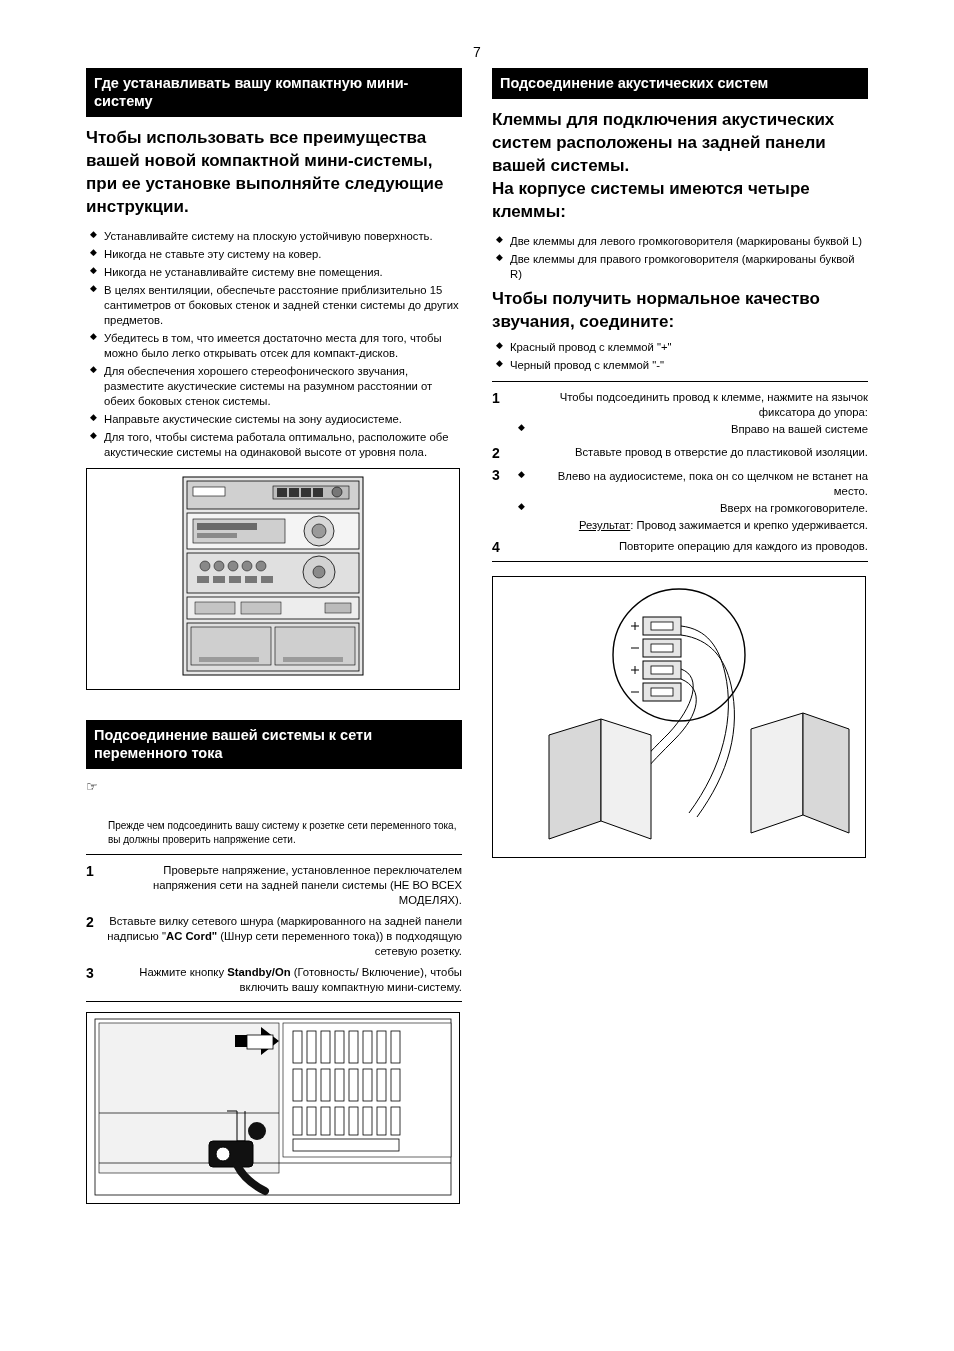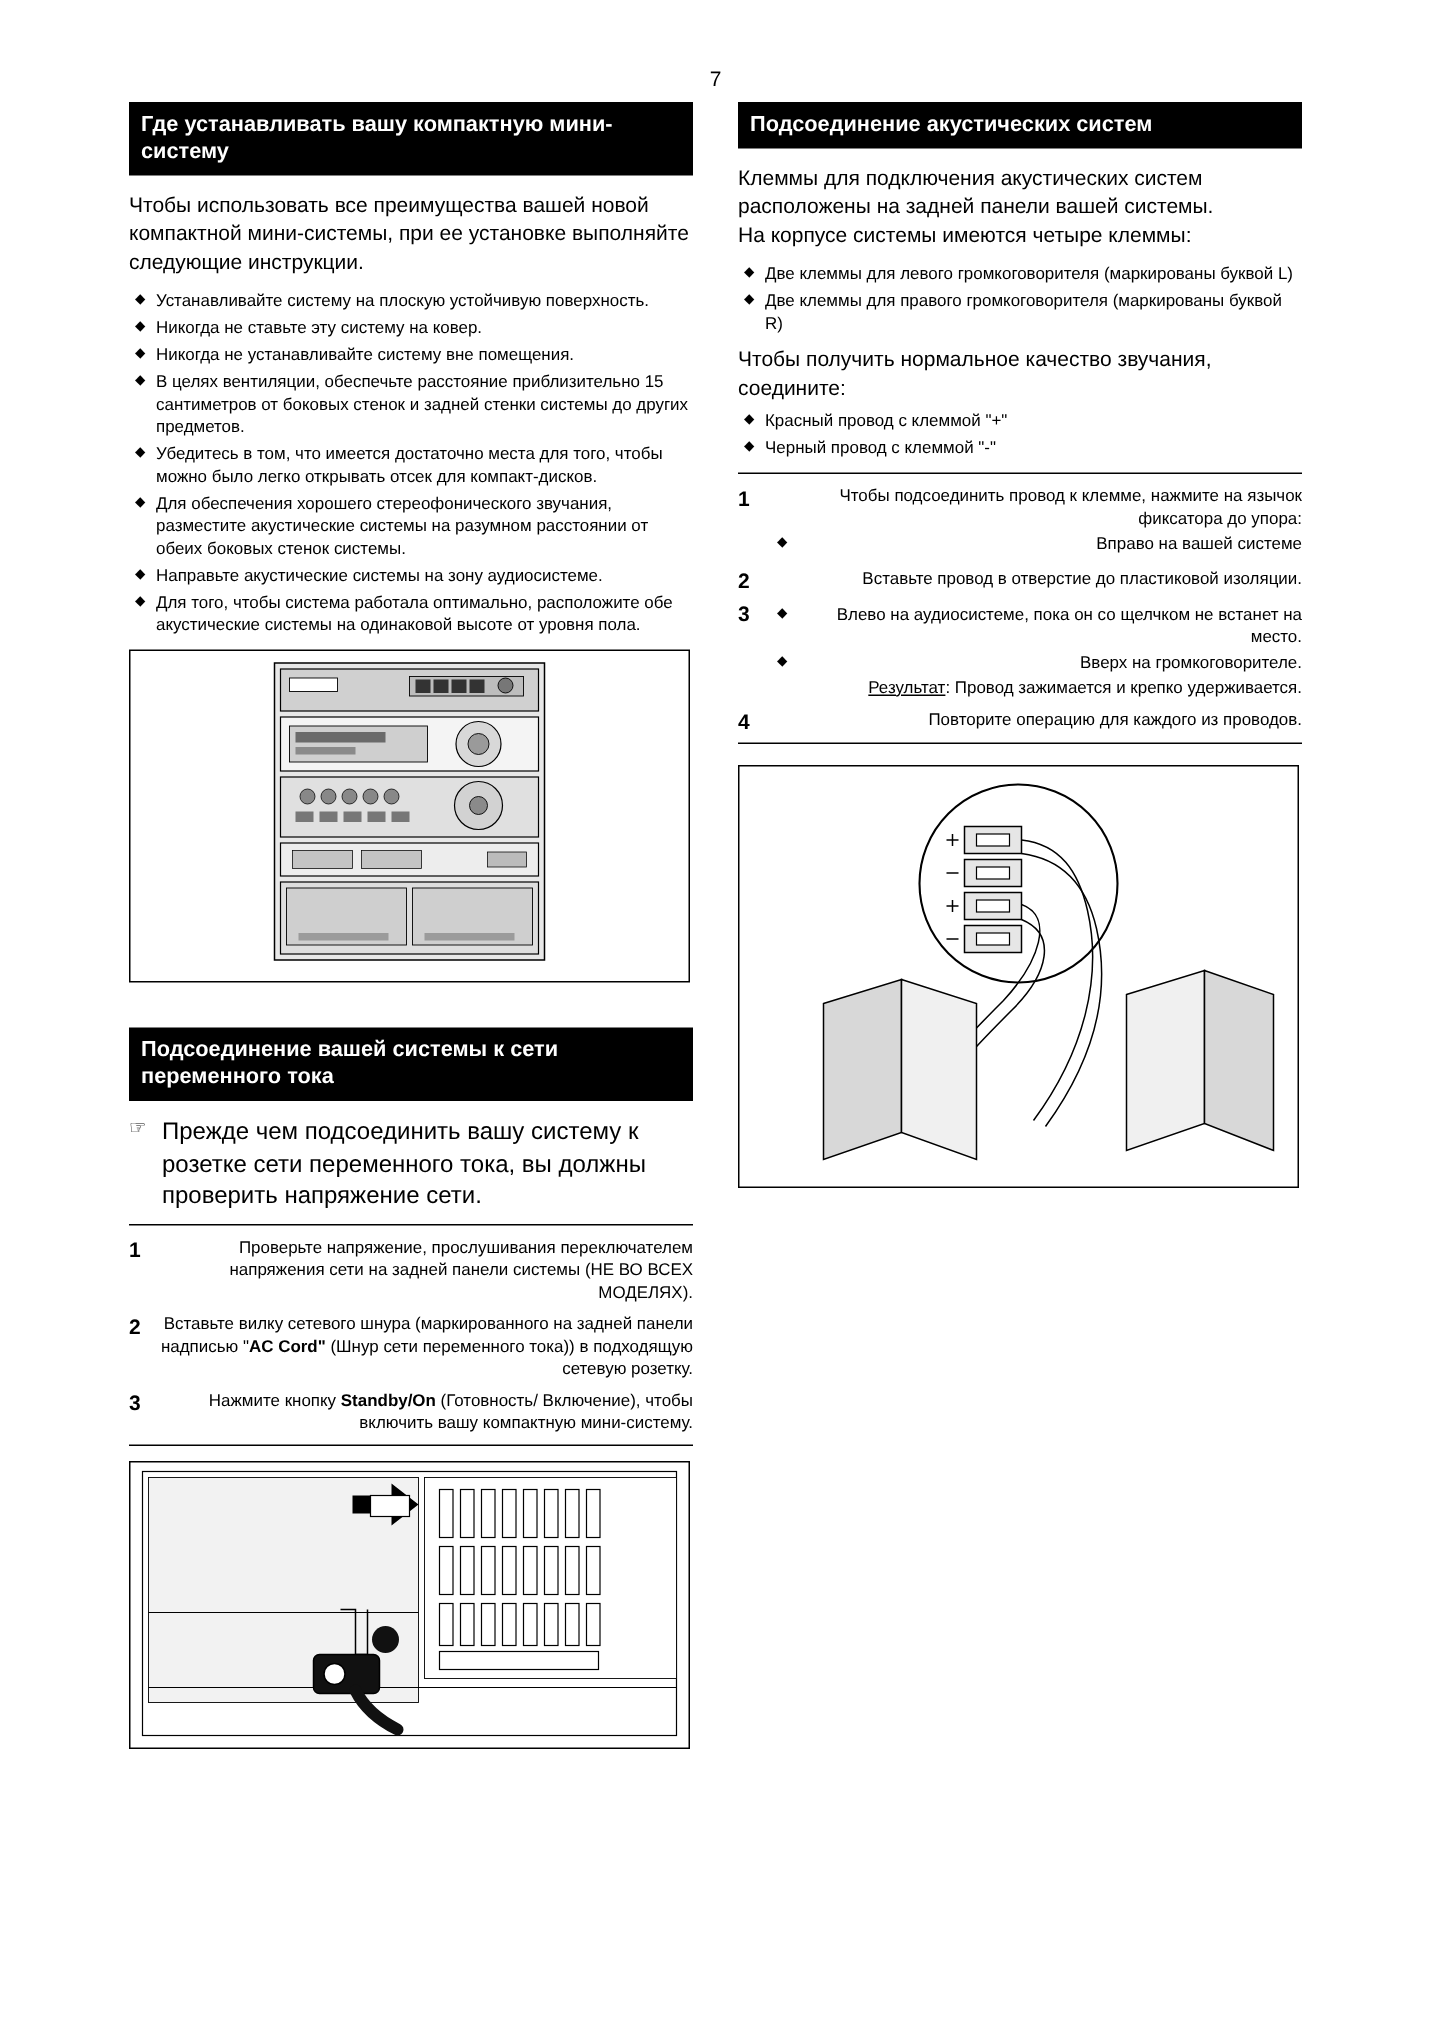--- a/index.html
+++ b/index.html
@@ -42,22 +42,22 @@
   .section-header {
     background: #000000;
     color: #ffffff;
     font-weight: bold;
     font-size: 14.5px;
     padding: 6px 8px 7px 8px;
     line-height: 1.25;
     margin-bottom: 10px;
   }
   .intro {
-    font-weight: normal;
-    font-size: 14px;
+    font-weight: bold;
+    font-size: 17px;
     line-height: 1.35;
     margin-bottom: 10px;
   }
   .bullets {
     list-style: none;
     margin: 0 0 6px 0;
     padding: 0;
   }
   .bullets li {
     position: relative;
@@ -126,23 +126,24 @@
     display: flex;
     margin-top: 8px;
     margin-bottom: 8px;
   }
   .note-hand {
     flex: 0 0 22px;
     font-size: 13px;
     line-height: 1.2;
   }
   .note-text {
-    font-size: 16px;
+    font-size: 10px;
     line-height: 1.33;
     flex: 1;
+    margin-top: 40px;
   }
   b.inline {
     font-weight: bold;
   }
   u.inline {
     text-decoration: underline;
   }
   
   .figure {
     border: 1px solid #000000;
@@ -247,21 +248,21 @@
       <div class="note-line">
         <div class="note-hand">☞</div>
         <div class="note-text">Прежде чем подсоединить вашу систему к розетке сети переменного тока, вы должны проверить напряжение сети.</div>
       </div>
 
       <hr class="hr">
 
       <div class="steps">
         <div class="step">
           <div class="step-num">1</div>
-          <div class="step-body">Проверьте напряжение, прослушивания переключателем напряжения сети на задней панели системы (НЕ ВО ВСЕХ МОДЕЛЯХ).</div>
+          <div class="step-body">Проверьте напряжение, установленное переключателем напряжения сети на задней панели системы (НЕ ВО ВСЕХ МОДЕЛЯХ).</div>
         </div>
         <div class="step">
           <div class="step-num">2</div>
           <div class="step-body"><span>Вставьте вилку сетевого шнура (маркированного на задней панели надписью "</span><b class="inline">AC Cord"</b><span> (Шнур сети переменного тока)) в подходящую сетевую розетку.</span></div>
         </div>
         <div class="step">
           <div class="step-num">3</div>
           <div class="step-body"><span>Нажмите кнопку </span><b class="inline">Standby/On</b><span> (Готовность/ Включение), чтобы включить вашу компактную мини-систему.</span></div>
         </div>
       </div>

